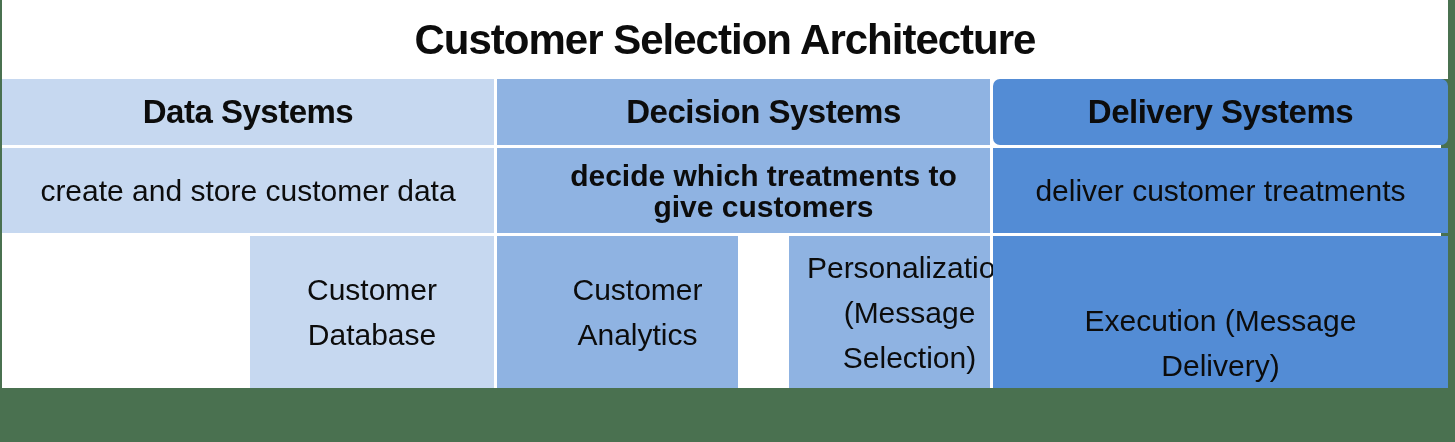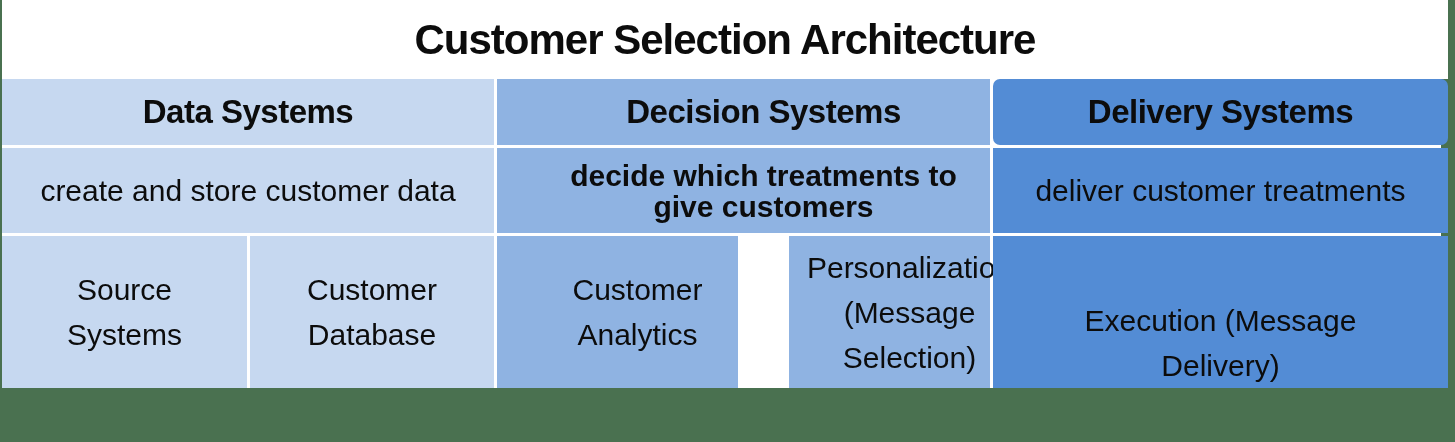--- a/index.html
+++ b/index.html
@@ -116,23 +116,20 @@
     <div class="cell desc bg-light d-a">
       <span>create and store customer data</span>
     </div>
     <div class="cell desc bg-medium d-b">
       <span class="w-desc-b">decide which treatments to give customers</span>
     </div>
     <div class="cell desc bg-dark d-c">
       <span>deliver customer treatments</span>
     </div>
 
-    <div class="cell item bg-light c-1">
-      <span class="w-source">Source Systems</span>
-    </div>
     <div class="cell item bg-light c-2">
       <span class="w-custdb">Customer Database</span>
     </div>
     <div class="cell item bg-medium c-3">
       <span class="w-custan">Customer Analytics</span>
     </div>
     <div class="cell item bg-medium c-4">
       <span class="w-perso">Personalization (Message Selection)</span>
     </div>
     <div class="cell item bg-dark c-5">

